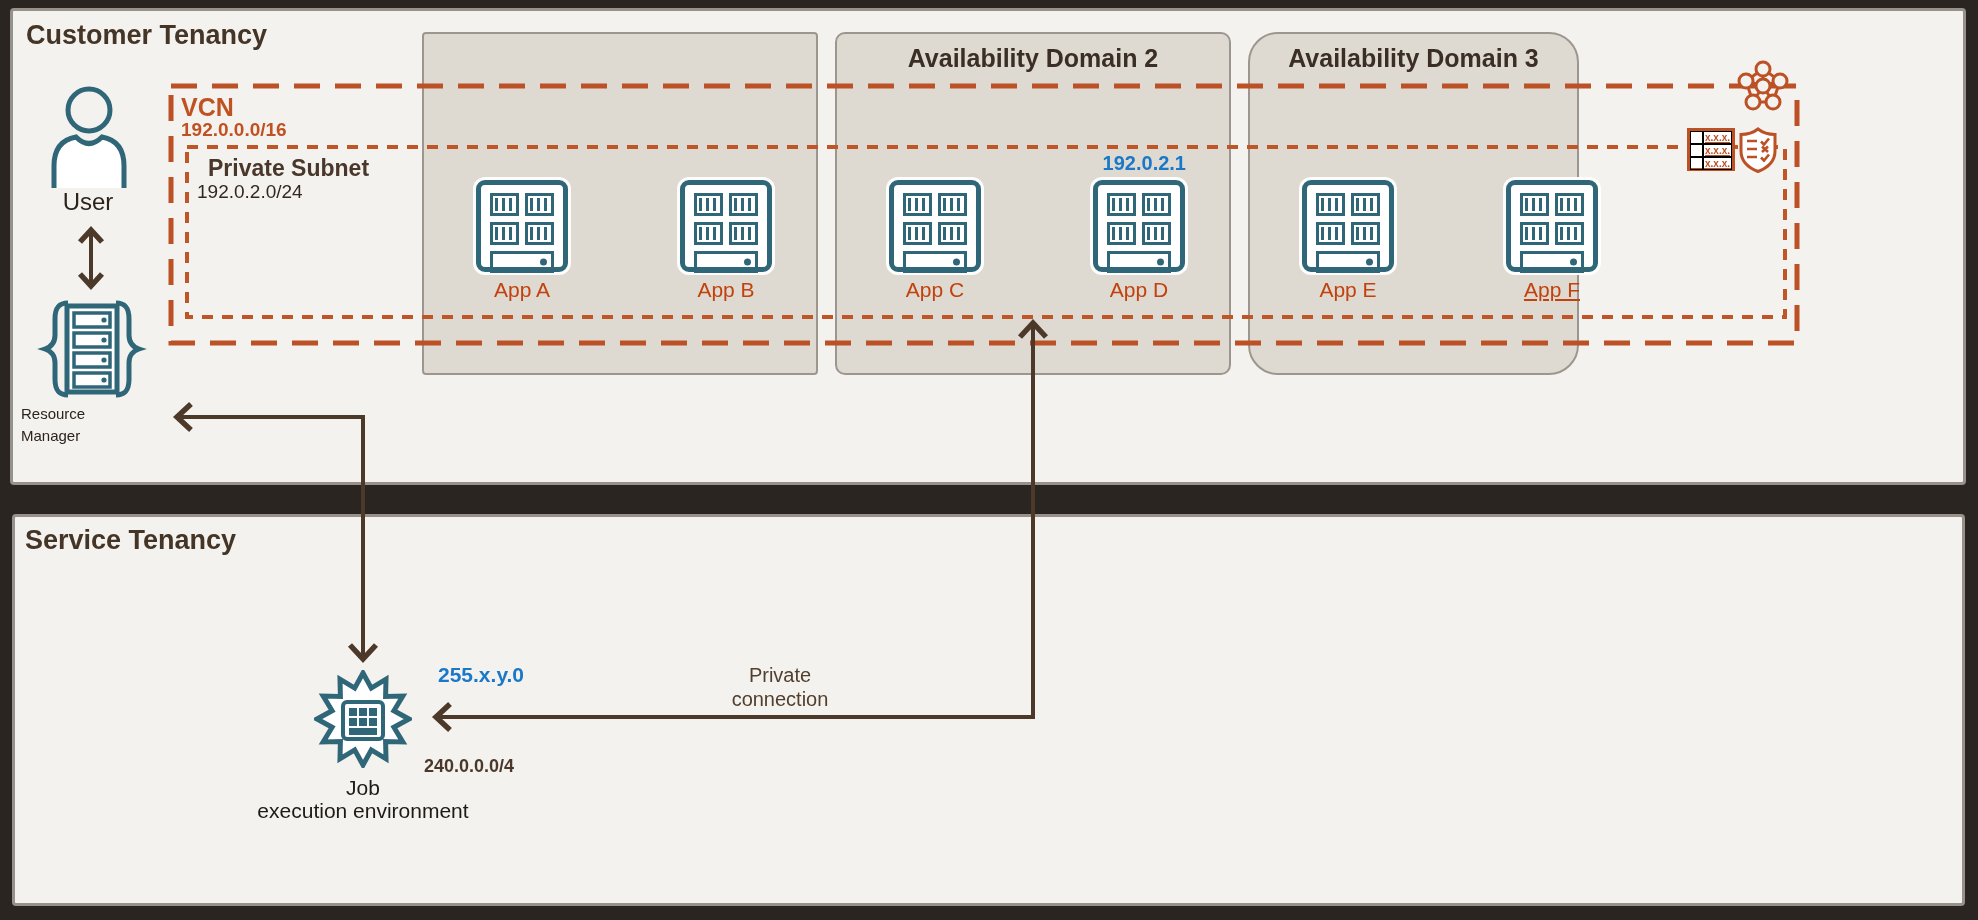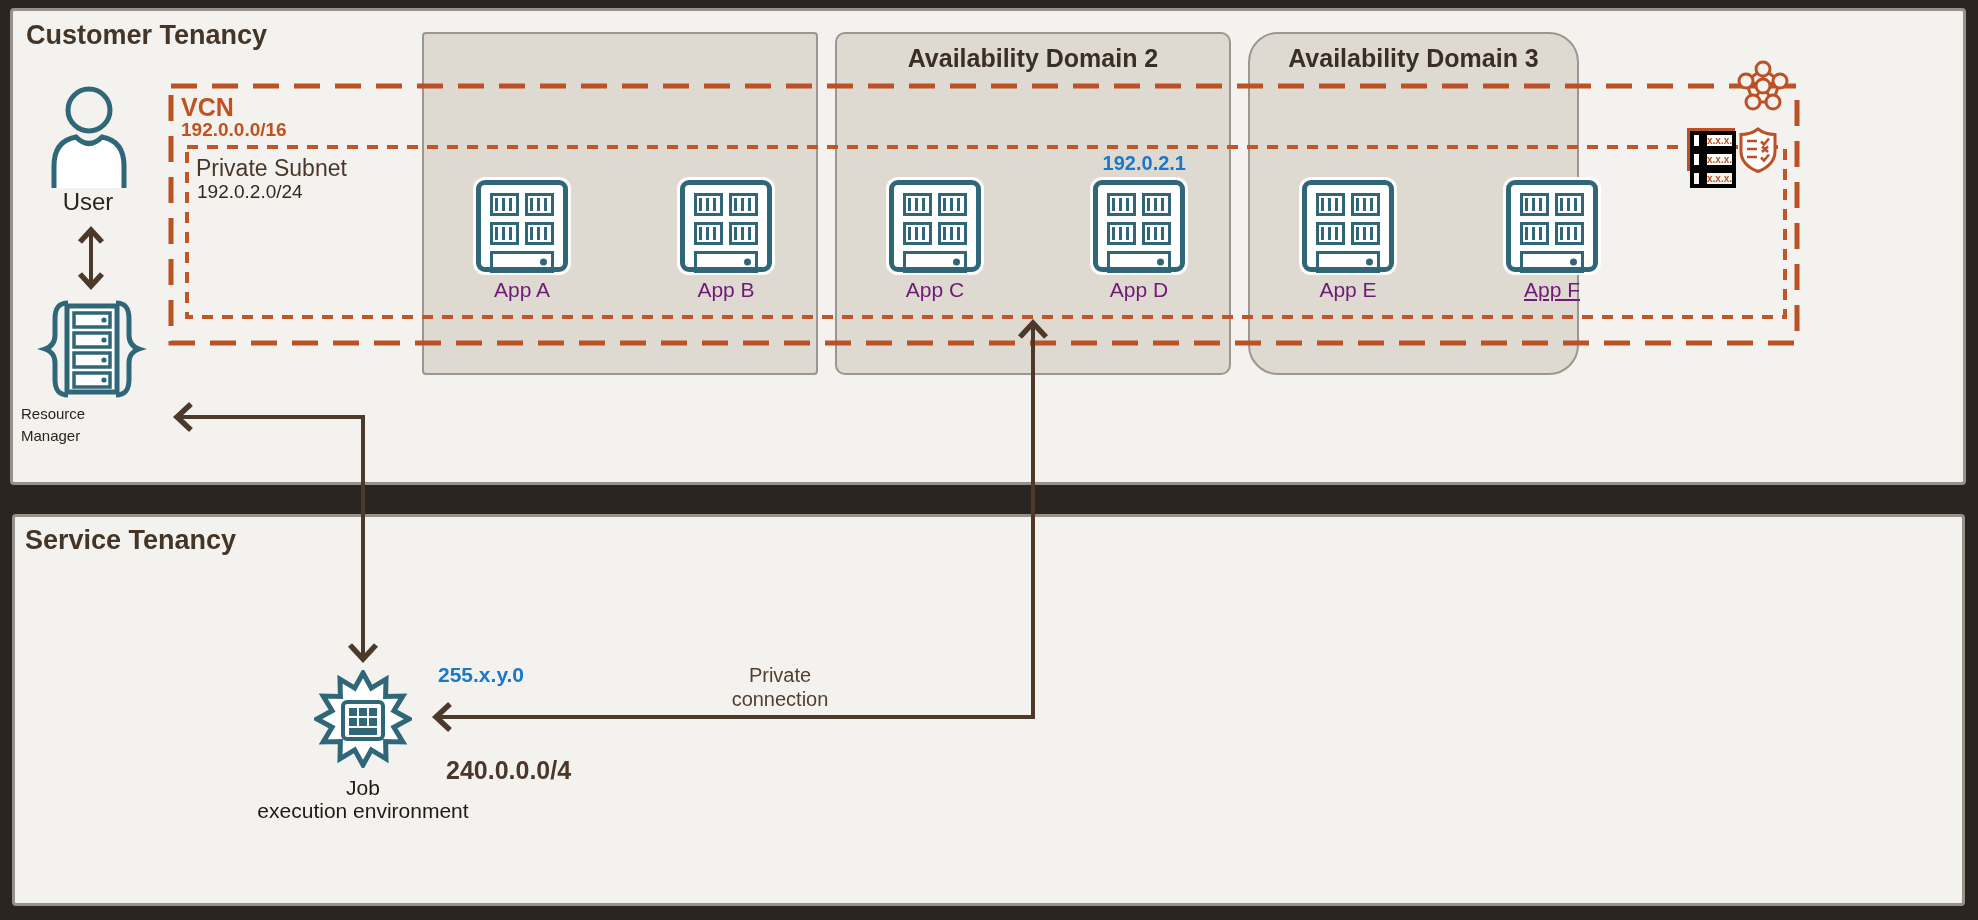--- a/index.html
+++ b/index.html
@@ -38,32 +38,32 @@
     height:23px; border:3px solid #2f6779; padding:2px;
     background:repeating-linear-gradient(90deg,#2f6779 0 3px,#ffffff 3px 7px) content-box;
   }
   .srv .tray { margin-top:6px; height:22px; border:3px solid #2f6779; position:relative; }
   .srv .tray::after {
     content:""; position:absolute; right:4px; top:50%; transform:translateY(-50%);
     width:7px; height:7px; border-radius:50%; background:#2f6779;
   }
   .app-label {
     position:absolute; width:160px; text-align:center;
-    font-size:21px; color:#701a75;
+    font-size:21px; color:#c2410c;
   }
   .lbl { position:absolute; }
   .ip-blue { font-size:20px; font-weight:700; color:#1a78c8; }
 
   
   .route-table {
     position:absolute; left:1687px; top:128px; width:48px; height:43px;
     background:#fff; border:3px solid #bc5126;
     display:grid; grid-template-columns:13px 1fr; grid-auto-rows:1fr;
   }
-  .route-table .c { border:4px solid #000000; display:flex; align-items:center; justify-content:center; }
+  .route-table .c { border:1px solid #000000; display:flex; align-items:center; justify-content:center;text-decoration:underline; }
   .route-table .t { font-size:10px; font-weight:700; color:#bc5126; letter-spacing:0; }
 </style>
 </head>
 <body>
 
 <div class="canvas">
 
   <div class="panel" style="left:10px; top:8px; width:1956px; height:477px;"></div>
   <div class="panel-title" style="left:26px; top:20px;">Customer Tenancy</div>
 
@@ -192,21 +192,21 @@
         <circle cx="68" cy="82" r="2.6"></circle>
     </g>
   </svg>
   <div class="lbl" style="left:21px; top:403px; width:142px; text-align:left; font-size:15px; line-height:22px; color:#2c241c;">
     <div>Resource</div>
     <div>Manager</div>
   </div>
 
   <div class="lbl" style="left:181px; top:93px; font-size:25px; font-weight:700; color:#c05120;">VCN</div>
   <div class="lbl" style="left:181px; top:119px; font-size:19px; font-weight:700; color:#c05120;">192.0.0.0/16</div>
-  <div class="lbl" style="left:196px; top:155px; font-size:23px; font-weight:400; color:#49372b;">Private Subnet</div>
+  <div class="lbl" style="left:208px; top:155px; font-size:23px; font-weight:700; color:#49372b;">Private Subnet</div>
   <div class="lbl" style="left:197px; top:181px; font-size:19px; color:#33281e;">192.0.2.0/24</div>
 
   <svg class="overlay" style="left:1735px; top:58px;" width="56" height="56" viewBox="0 0 56 56">
     <g stroke="#bc5126" stroke-width="3" fill="none">
       <path d="M28,11 L11,23 M28,11 L45,23 M11,23 L18,44 M45,23 L38,44 M18,44 L38,44"></path>
       <path d="M28,28 L28,11 M28,28 L11,23 M28,28 L45,23 M28,28 L18,44 M28,28 L38,44"></path>
     </g>
     <g fill="#f4f2ee" stroke="#bc5126" stroke-width="3">
       <circle cx="28" cy="11" r="7"></circle>
       <circle cx="11" cy="23" r="7"></circle>
@@ -248,19 +248,19 @@
         <rect x="55" y="48" width="8" height="8"></rect>
       <rect x="35" y="58" width="28" height="7"></rect>
     </g>
   </svg>
   <div class="lbl" style="left:243px; top:776px; width:240px; text-align:center; font-size:21px; line-height:23px; color:#1f1a14;">
     <div>Job</div>
     <div>execution environment</div>
   </div>
 
   <div class="lbl ip-blue" style="left:438px; top:663px; font-size:21px;">255.x.y.0</div>
-  <div class="lbl" style="left:446px; top:756px; font-size:25px; font-weight:700; color:#4b382b;">240.0.0.0/4</div>
+  <div class="lbl" style="left:424px; top:756px; font-size:18px; font-weight:700; color:#4b382b;">240.0.0.0/4</div>
   <div class="lbl" style="left:680px; top:663px; width:200px; text-align:center; font-size:20px; line-height:24px; color:#513f2e;">
     <div>Private</div>
     <div>connection</div>
   </div>
 
 </div>
 
 </body></html>

